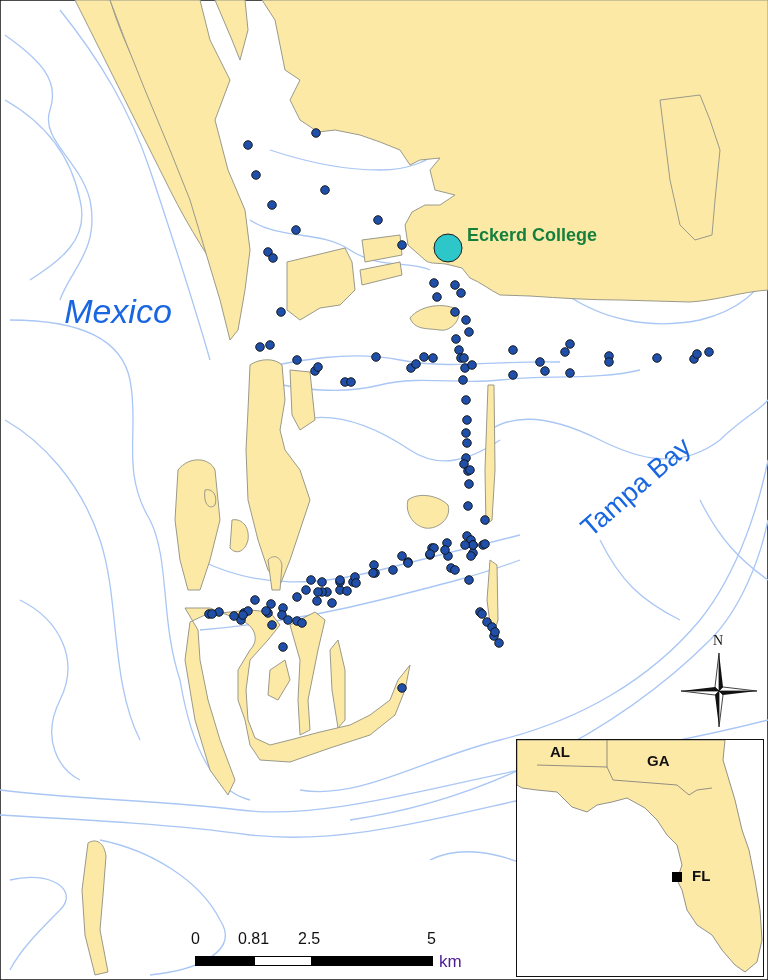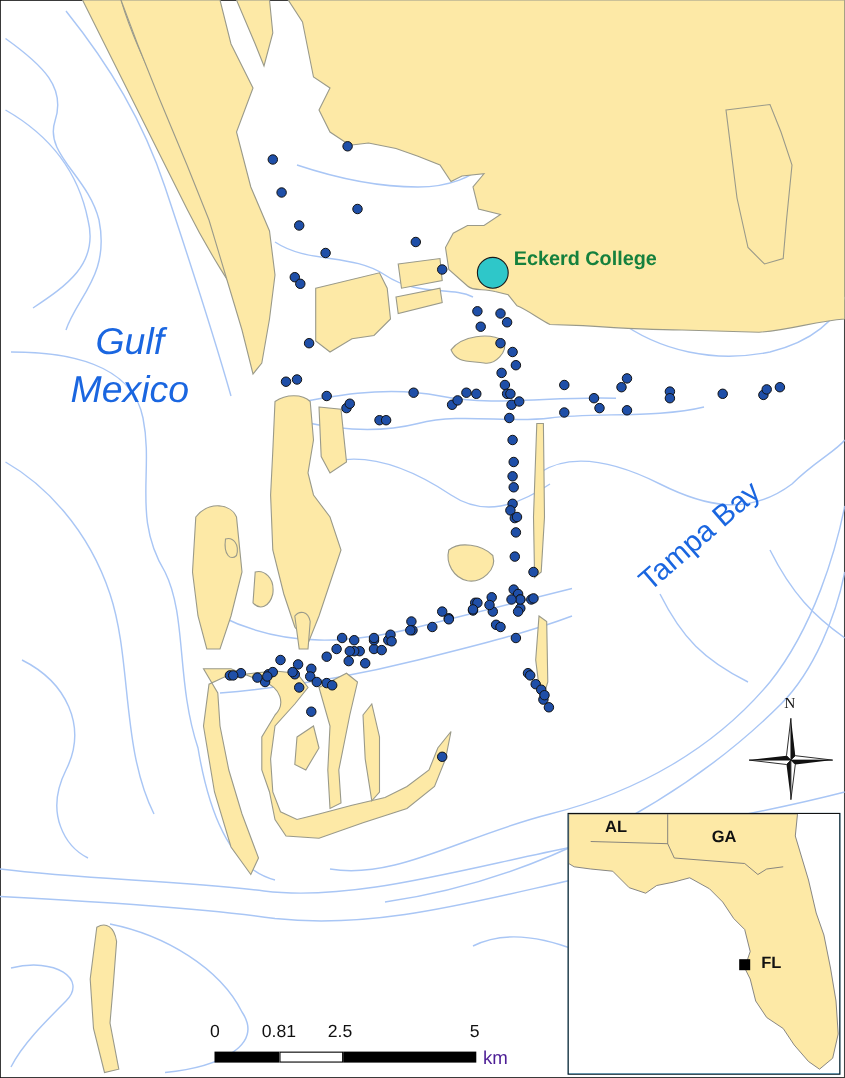--- a/index.html
+++ b/index.html
@@ -1,21 +1,21 @@
 <!DOCTYPE html>
 <html><head>
 <meta charset="utf-8">
 <style>
   html,body{margin:0;padding:0;background:#fff;}
   body{width:768px;height:980px;overflow:hidden;font-family:"Liberation Sans",sans-serif;}
   #map{position:absolute;left:0;top:0;width:768px;height:980px;}
   .label-gulf{position:absolute;left:58px;top:290px;width:120px;text-align:center;color:#1a66e0;font-style:italic;font-size:34px;line-height:43px;}
   .label-tampa{position:absolute;left:575px;top:520px;color:#1a66e0;font-size:27px;transform:rotate(-41deg);transform-origin:left top;white-space:nowrap;}
   .label-eckerd{position:absolute;left:467px;top:225px;font-weight:bold;font-size:18px;color:#15803d;}
-  .inset{position:absolute;left:516px;top:739px;width:246px;height:236px;border:1.5px solid #111;background:#7dd3fc;overflow:hidden;}
+  .inset{position:absolute;left:516px;top:739px;width:246px;height:236px;border:1.5px solid #111;background:#d946ef;overflow:hidden;}
   .inset-label{position:absolute;font-weight:bold;font-size:15px;color:#111;}
   .compass-n{position:absolute;left:713px;top:633px;font-family:"Liberation Serif",serif;font-size:14px;color:#111;}
   .scale{position:absolute;left:195px;top:930px;}
   .scale-tick{position:absolute;top:0;font-size:16px;color:#111;}
   .scale-bar{position:absolute;top:26px;height:10px;}
   .scale-unit{position:absolute;left:244px;top:22px;font-size:17px;color:#4c1d95;}
 </style>
 </head>
 <body>
 
@@ -229,21 +229,20 @@
     <polygon points="0,36 -4,4 0,0" fill="#111"></polygon>
     <polygon points="0,36 4,4 0,0" fill="#fff" stroke="#111" stroke-width="0.8"></polygon>
     <polygon points="-38,0 -4,-4 0,0" fill="#111"></polygon>
     <polygon points="-38,0 -4,4 0,0" fill="#fff" stroke="#111" stroke-width="0.8"></polygon>
     <polygon points="38,0 4,4 0,0" fill="#111"></polygon>
     <polygon points="38,0 4,-4 0,0" fill="#fff" stroke="#111" stroke-width="0.8"></polygon>
   </g>
 </svg>
 
 <div class="label-gulf">
-  <div>Gulf</div>
   <div>Mexico</div>
 </div>
 <div class="label-tampa">Tampa Bay</div>
 <div class="label-eckerd">Eckerd College</div>
 
 <div class="compass-n">N</div>
 
 <div class="inset">
   <svg width="246" height="236" viewBox="0 0 246 236">
     <path d="M0,0 L246,0 L246,236 L0,236 Z" fill="#fff"></path>

